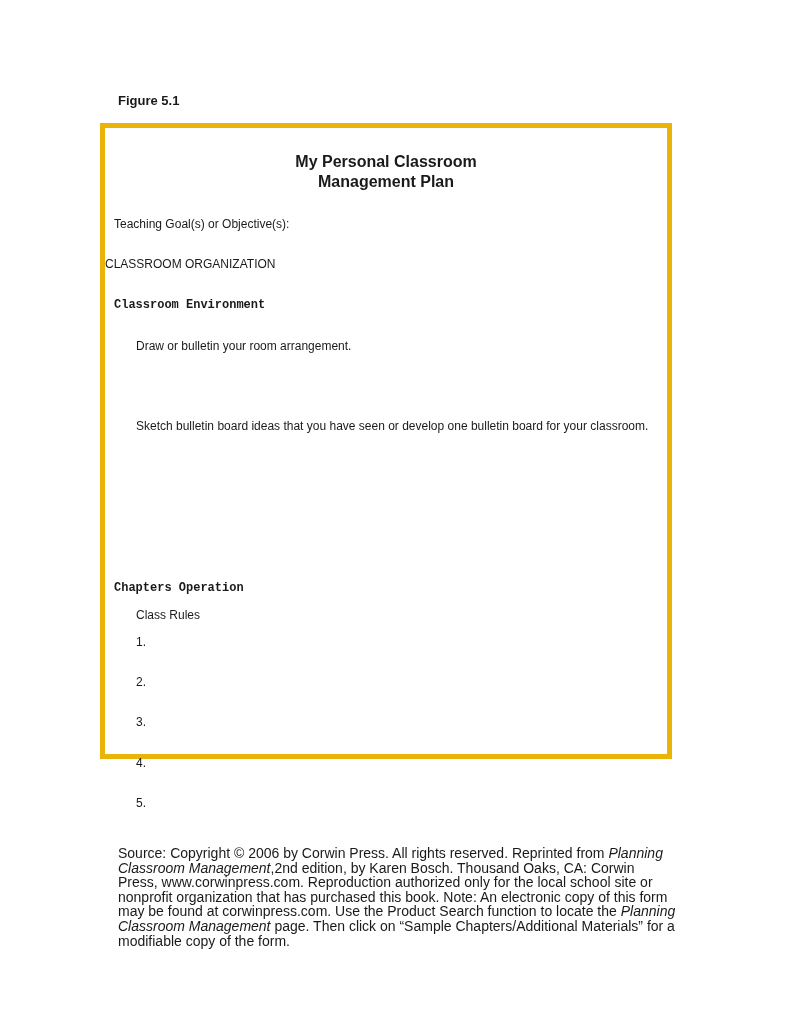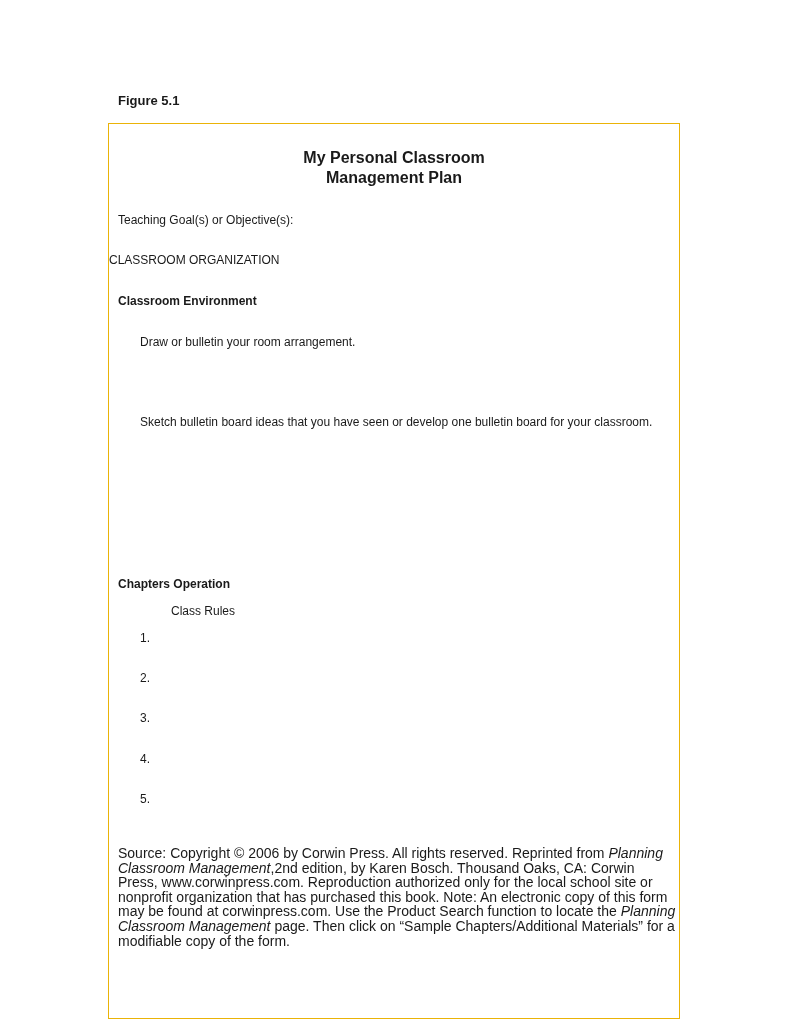--- a/index.html
+++ b/index.html
@@ -1,21 +1,21 @@
 <!DOCTYPE html>
 <html><head>
   <meta charset="utf-8">
   <style>
     html, body { margin: 0; padding: 0; background: #ffffff; }
     body { width: 790px; height: 1022px; position: relative; font-family: "Liberation Sans", sans-serif; color: #1a1a1a; }
     .fig-label { position: absolute; left: 118px; top: 93px; font-size: 13px; font-weight: bold; }
-    .box { position: absolute; left: 108px; top: 123px; width: 572px; height: 896px; border: 1px solid #eab308; box-sizing: border-box; }
+    .box { position: absolute; left: 100px; top: 123px; width: 572px; height: 636px; border: 5px solid #eab308; box-sizing: border-box; }
     .title { position: absolute; left: 0; width: 100%; top: 24px; text-align: center; font-size: 16px; font-weight: bold; line-height: 20px; }
     .txt { position: absolute; font-size: 12px; white-space: nowrap; }
-    .bold { font-weight: bold; }
+    .bold { font-weight: bold; font-family: Liberation Mono, monospace; }
     .center { left: 0; width: 100%; }
     .footer { position: absolute; left: 118px; top: 846px; width: 560px; font-size: 14px; line-height: 14.6px; }
     .footer i { font-style: italic; }
   </style>
 </head>
 <body>
 
 <div class="fig-label">Figure 5.1</div>
 
 <div class="box">
@@ -27,21 +27,21 @@
   <div class="txt" style="left:9px; top:89px;">Teaching Goal(s) or Objective(s):</div>
 
   <div class="txt center" style="top:129px;">CLASSROOM ORGANIZATION</div>
 
   <div class="txt bold" style="left:9px; top:170px;">Classroom Environment</div>
 
   <div class="txt" style="left:31px; top:211px;">Draw or bulletin your room arrangement.</div>
   <div class="txt" style="left:31px; top:291px;">Sketch bulletin board ideas that you have seen or develop one bulletin board for your classroom.</div>
 
   <div class="txt bold" style="left:9px; top:453px;">Chapters Operation</div>
-  <div class="txt" style="left:31px; top:480px;margin-left:31px;">Class Rules</div>
+  <div class="txt" style="left:31px; top:480px;">Class Rules</div>
 
   <div class="txt" style="left:31px; top:507px;">1.</div>
   <div class="txt" style="left:31px; top:547px;">2.</div>
   <div class="txt" style="left:31px; top:587px;">3.</div>
   <div class="txt" style="left:31px; top:628px;">4.</div>
   <div class="txt" style="left:31px; top:668px;">5.</div>
 </div>
 
 <div class="footer"><span>Source: Copyright © 2006 by Corwin Press. All rights reserved. Reprinted from </span><i>Planning Classroom Management</i><span>,2nd edition, by Karen Bosch. Thousand Oaks, CA: Corwin Press, www.corwinpress.com. Reproduction authorized only for the local school site or nonprofit organization that has purchased this book. Note: An electronic copy of this form may be found at corwinpress.com. Use the Product Search function to locate the </span><i>Planning Classroom Management</i><span> page. Then click on “Sample Chapters/Additional Materials” for a modifiable copy of the form.</span></div>
 

